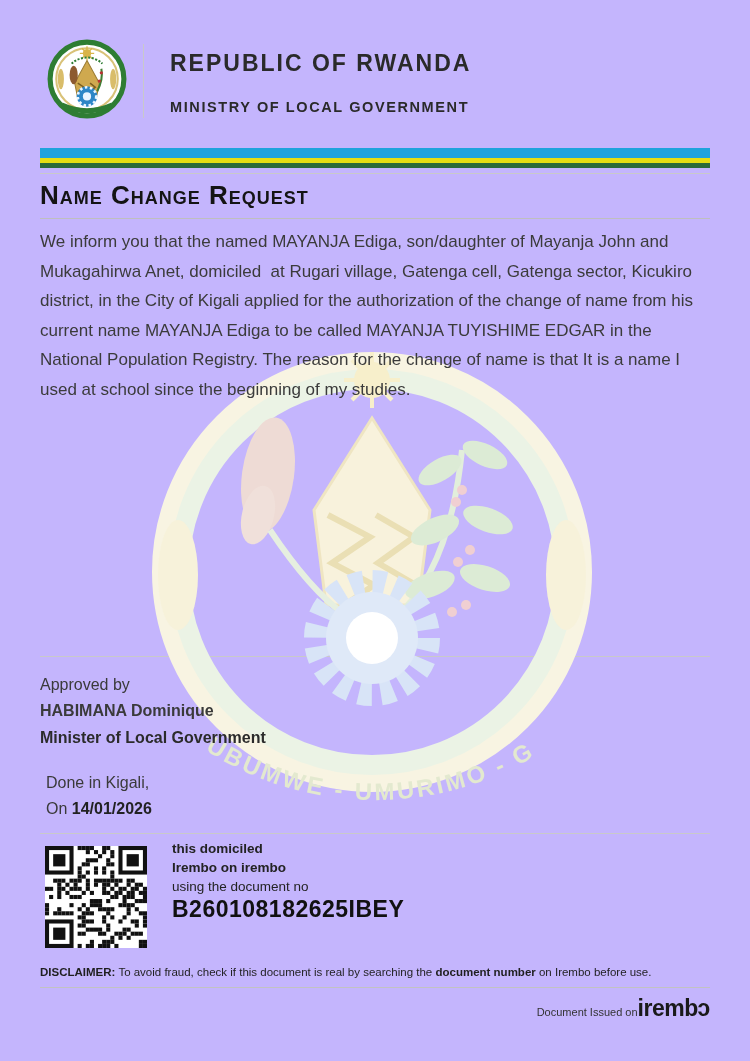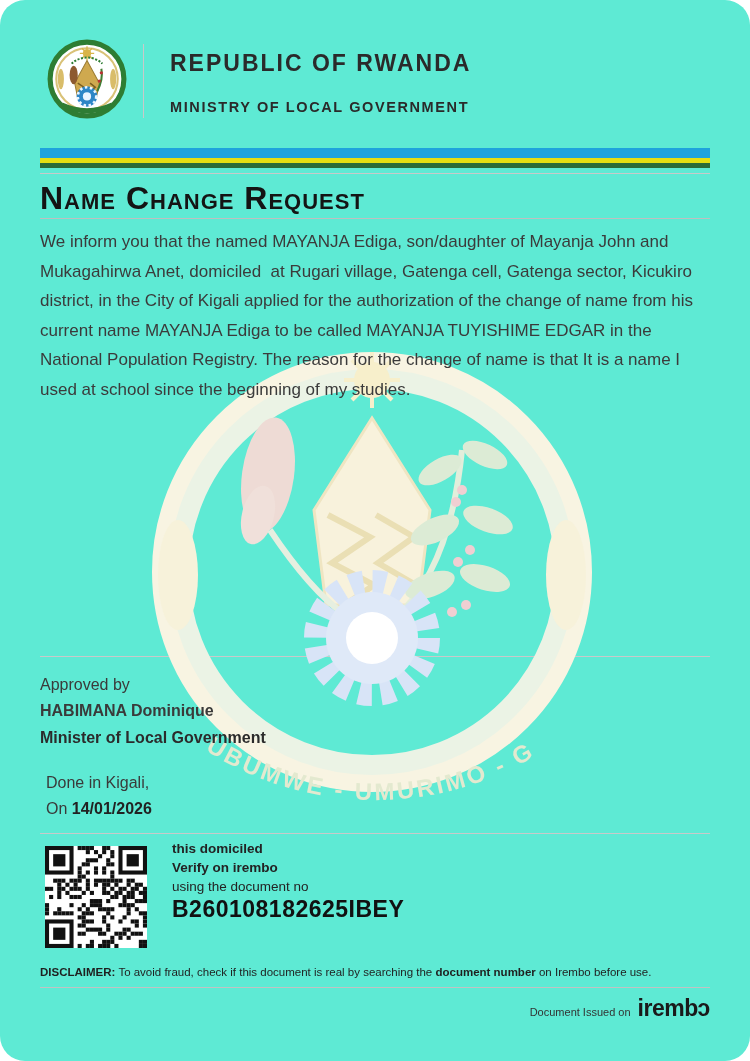--- a/index.html
+++ b/index.html
@@ -1,18 +1,18 @@
 <!DOCTYPE html>
 <html><head>
 <meta charset="utf-8">
 <style>
   html,body{margin:0;padding:0;background:#ffffff;}
   .page{
-    position:relative;width:750px;height:1061px;background:#5eead4;overflow:hidden;
-    font-family:"Liberation Sans","DejaVu Sans",sans-serif;color:#2a2a2a;border-radius:25px;
+    position:relative;width:750px;height:1061px;background:#c4b5fd;overflow:hidden;
+    font-family:"Liberation Sans","DejaVu Sans",sans-serif;color:#2a2a2a;
   }
   
   .hdr-logo{position:absolute;left:46px;top:38px;width:82px;height:82px;}
   .hdr-divider{position:absolute;left:143px;top:44px;width:1px;height:74px;background:#c9c9c9;}
   .hdr-text{position:absolute;left:170px;top:50px;}
   .hdr-republic{font-size:23px;font-weight:700;letter-spacing:2px;color:#2a2a2a;}
   .hdr-ministry{font-size:14.5px;font-weight:700;letter-spacing:1.6px;color:#2a2a2a;margin-top:22px;}
   
   .flag{position:absolute;left:40px;top:148px;width:670px;}
   .flag .b{height:10px;}
@@ -21,21 +21,21 @@
   
   .rule{position:absolute;left:40px;width:670px;height:1px;background:#c9c9c9;}
   .rule.r1{top:173px;}
   .rule.r2{top:218px;background:#bfbfbf;}
   .rule.r3{top:656px;}
   .rule.r4{top:833px;}
   .rule.r5{top:987px;background:#c2c2c2;}
   
   .doc-title{
     position:absolute;left:40px;top:180px;margin:0;
-    font-size:32px;font-weight:700;font-variant:small-caps;letter-spacing:1px;color:#141414;
+    font-size:26px;font-weight:700;font-variant:small-caps;letter-spacing:1px;color:#141414;
   }
   
   .body-par{
     position:absolute;left:40px;top:227px;width:676px;margin:0;
     font-size:17px;line-height:29.5px;color:#3b3b3b;white-space:pre-wrap;z-index:2;
   }
   
   .watermark{position:absolute;left:140px;top:350px;width:465px;height:470px;z-index:1;pointer-events:none;}
   .motto-text{font-size:24px;font-weight:700;letter-spacing:3px;fill:#e3e9cf;}
   
@@ -50,21 +50,21 @@
   .qr{position:absolute;left:45px;top:846px;width:102px;height:102px;}
   .verify{position:absolute;left:172px;top:841px;z-index:2;color:#232323;}
   .verify .v-bold{font-size:13.5px;font-weight:700;margin:0 0 9px 0;}
   .verify .v-bold2{font-size:13.5px;font-weight:700;margin:0 0 4px 0;}
   .verify .v-reg{font-size:13.5px;font-weight:400;margin:0 0 7px 0;}
   .verify .v-reg2{font-size:13.5px;font-weight:400;margin:0 0 2px 0;}
   .doc-number{font-size:23px;font-weight:700;color:#111;letter-spacing:0.5px;margin:0;}
   
   .disclaimer{position:absolute;left:40px;top:966px;width:676px;font-size:11.5px;color:#1f1f1f;z-index:2;}
   .disclaimer b{font-weight:700;}
-  .footer{position:absolute;right:40px;top:995px;display:flex;align-items:baseline;gap:7px;z-index:2;}
+  .footer{position:absolute;right:40px;top:995px;display:flex;align-items:baseline;z-index:2;}
   .issued-label{font-size:11px;color:#333;}
   .irembo-logo{font-size:23px;font-weight:700;color:#1a1a1a;letter-spacing:-0.5px;}
   .irembo-logo .mirror{display:inline-block;transform:scaleX(-1);}
 </style>
 </head>
 <body>
 
 <div class="page">
 
   <svg class="hdr-logo" viewBox="0 0 80 80">
@@ -367,21 +367,21 @@
       <rect x="72" y="0" width="28" height="28" fill="#111"></rect>
       <rect x="76" y="4" width="20" height="20" fill="#fff"></rect>
       <rect x="80" y="8" width="12" height="12" fill="#111"></rect>
       <rect x="0" y="72" width="28" height="28" fill="#111"></rect>
       <rect x="4" y="76" width="20" height="20" fill="#fff"></rect>
       <rect x="8" y="80" width="12" height="12" fill="#111"></rect>
     </svg>
 
   <div class="verify">
     <p class="v-bold2">this domiciled</p>
-    <p class="v-bold2">Verify on irembo</p>
+    <p class="v-bold2">Irembo on irembo</p>
     <p class="v-reg2">using the document no</p>
     <p class="doc-number">B260108182625IBEY</p>
   </div>
 
   <div class="disclaimer"><b>DISCLAIMER:</b><span> To avoid fraud, check if this document is real by searching the </span><b>document number</b><span> on Irembo before use.</span></div>
 
   <div class="rule r5"></div>
 
   <div class="footer">
     <span class="issued-label">Document Issued on</span>

